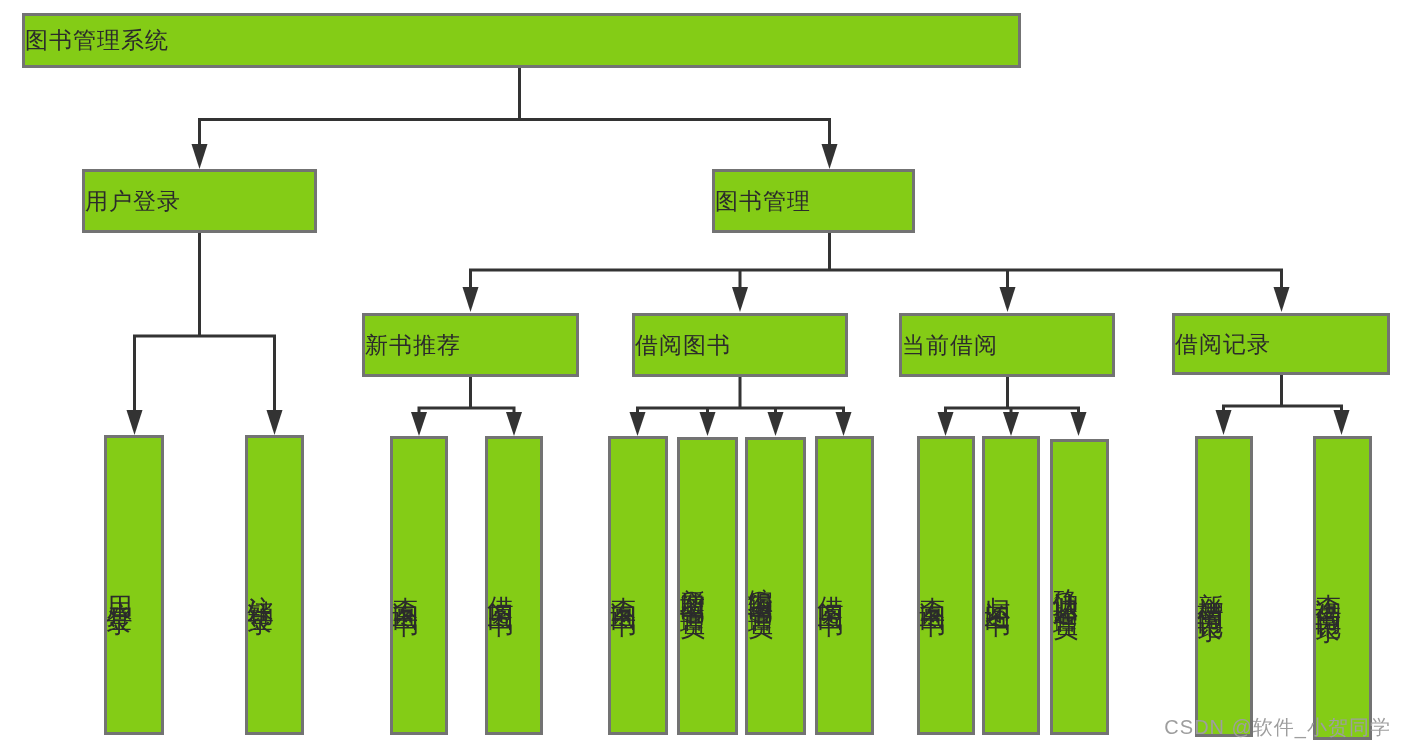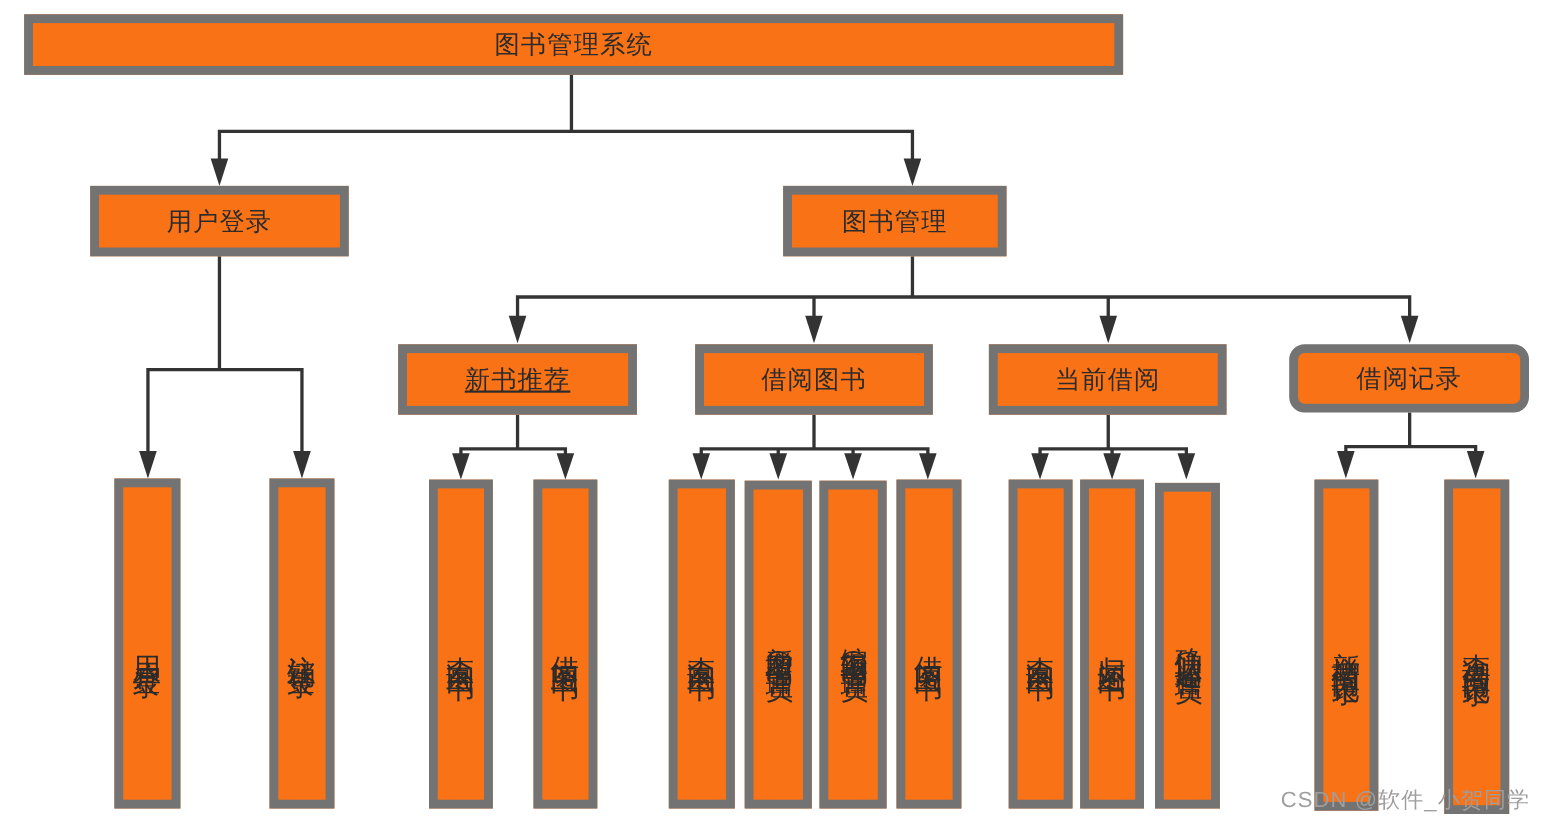--- a/index.html
+++ b/index.html
@@ -19,25 +19,24 @@
     position: absolute;
     left: 0;
     top: 0;
     width: 1405px;
     height: 747px;
     pointer-events: none;
   }
   .box {
     position: absolute;
     box-sizing: border-box;
-    border: 8px solid #737373;
-    background: #f97316;
+    border: 3px solid #737373;
+    background: #84cc16;
     display: flex;
     align-items: center;
-    justify-content: center;
     color: #2b2b2b;
   }
   .box.h span {
     font-size: 23px;
     letter-spacing: 1px;
     white-space: nowrap;
     color: #2b2b2b;
   }
   .box.v span {
     writing-mode: vertical-rl;
@@ -122,30 +121,30 @@
     <span>图书管理系统</span>
   </div>
 
   <div class="box h" style="left:82px; top:169px; width:235px; height:64px;">
     <span>用户登录</span>
   </div>
   <div class="box h" style="left:712px; top:169px; width:203px; height:64px;">
     <span>图书管理</span>
   </div>
 
-  <div class="box h" style="left:362px; top:313px; width:217px; height:64px;text-decoration:underline;">
+  <div class="box h" style="left:362px; top:313px; width:217px; height:64px;">
     <span>新书推荐</span>
   </div>
   <div class="box h" style="left:632px; top:313px; width:216px; height:64px;">
     <span>借阅图书</span>
   </div>
   <div class="box h" style="left:899px; top:313px; width:216px; height:64px;">
     <span>当前借阅</span>
   </div>
-  <div class="box h" style="left:1172px; top:313px; width:218px; height:62px;border-radius:14px;">
+  <div class="box h" style="left:1172px; top:313px; width:218px; height:62px;">
     <span>借阅记录</span>
   </div>
 
   <div class="box v" style="left:104px; top:435px; width:60px; height:300px;">
     <span>用户登录</span>
   </div>
   <div class="box v" style="left:245px; top:435px; width:59px; height:300px;">
     <span>注销登录</span>
   </div>
 

